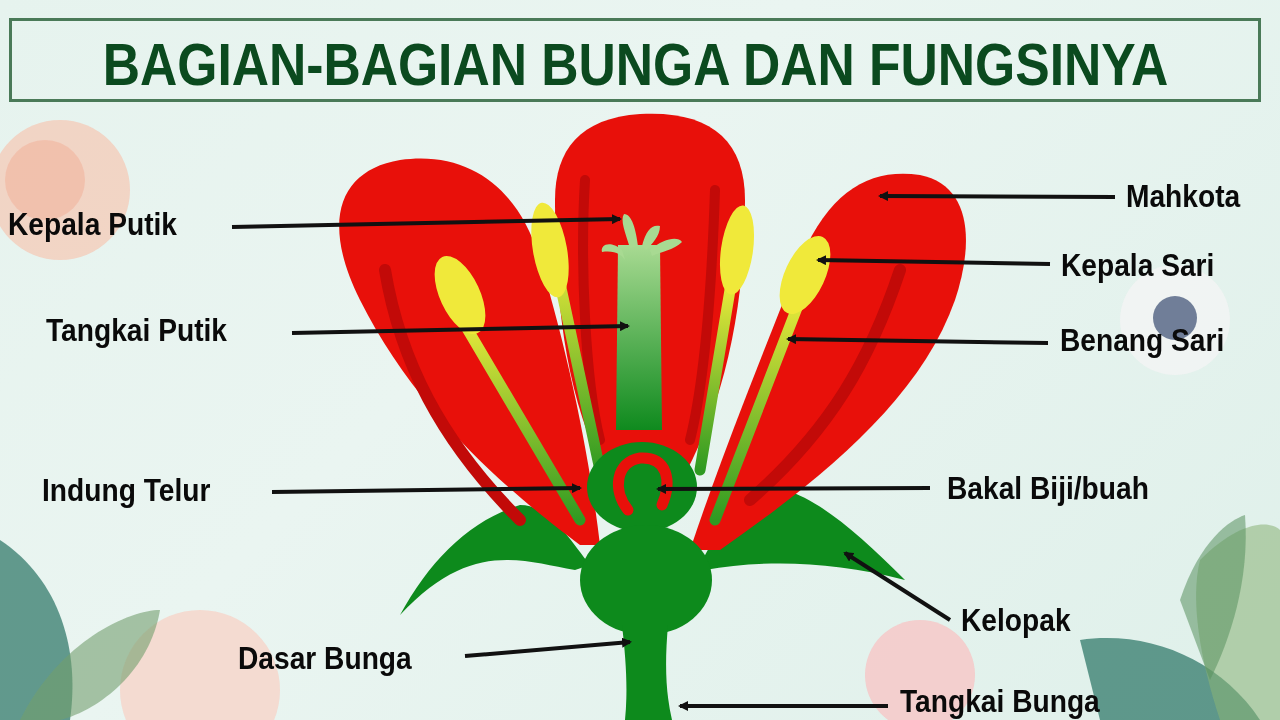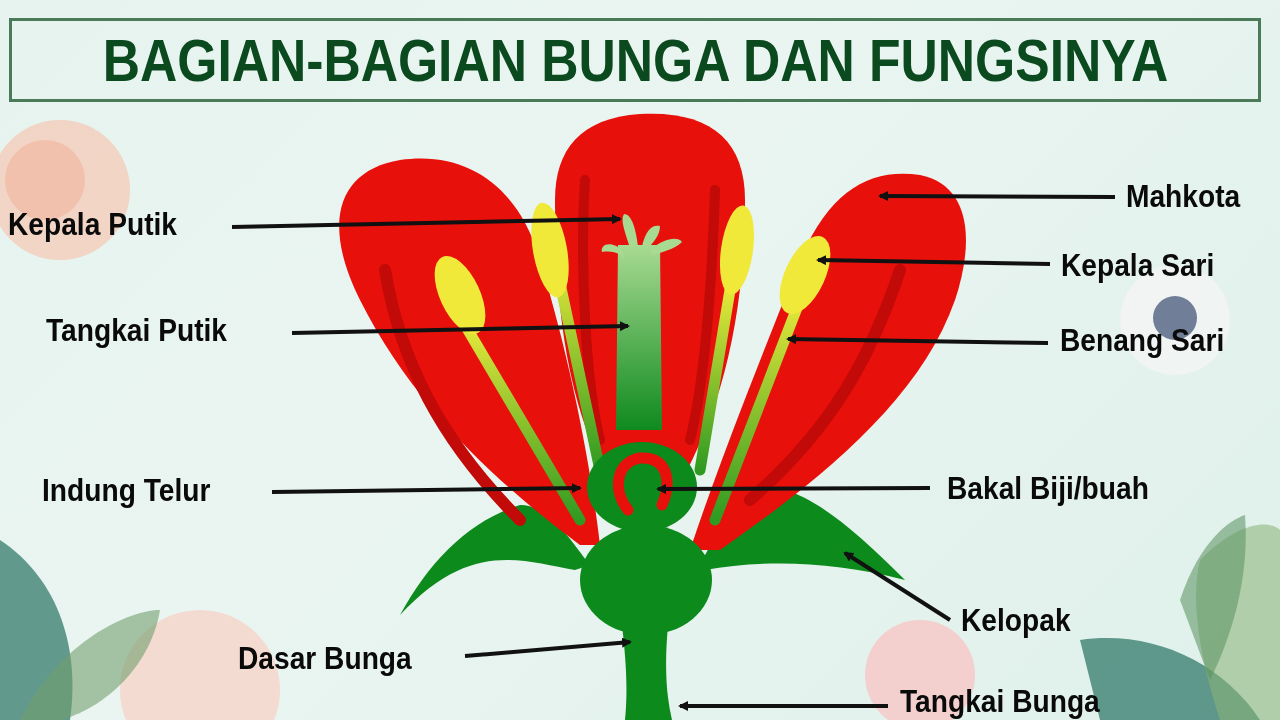--- a/index.html
+++ b/index.html
@@ -1,20 +1,20 @@
 <!DOCTYPE html>
 <html><head>
 <meta charset="utf-8">
 <style>
   html,body{margin:0;padding:0;}
   body{width:1280px;height:720px;overflow:hidden;position:relative;
     background:linear-gradient(135deg,#e6f3ee 0%,#eaf5f1 40%,#dff0ea 100%);
     font-family:"Liberation Sans",sans-serif;}
   .title-box{position:absolute;left:9px;top:18px;width:1252px;height:84px;
-    border:3px solid #4a7a58;box-sizing:border-box;display:flex;align-items:center;justify-content:center;}
+    border:3px solid #4a7a58;box-sizing:border-box;display:flex;align-items:flex-end;justify-content:center;}
   .title{font-family:"Liberation Sans",sans-serif;font-weight:bold;font-size:60px;color:#0b4a1f;
     letter-spacing:0px;transform:scaleX(0.86);white-space:nowrap;}
   svg.art{position:absolute;left:0;top:0;}
   .label{position:absolute;font-family:"Liberation Sans",sans-serif;font-weight:bold;font-size:32px;
     color:#0a0a0a;white-space:nowrap;transform-origin:left center;transform:scaleX(0.88);}
 </style>
 </head>
 <body>
 
 <div class="title-box">

